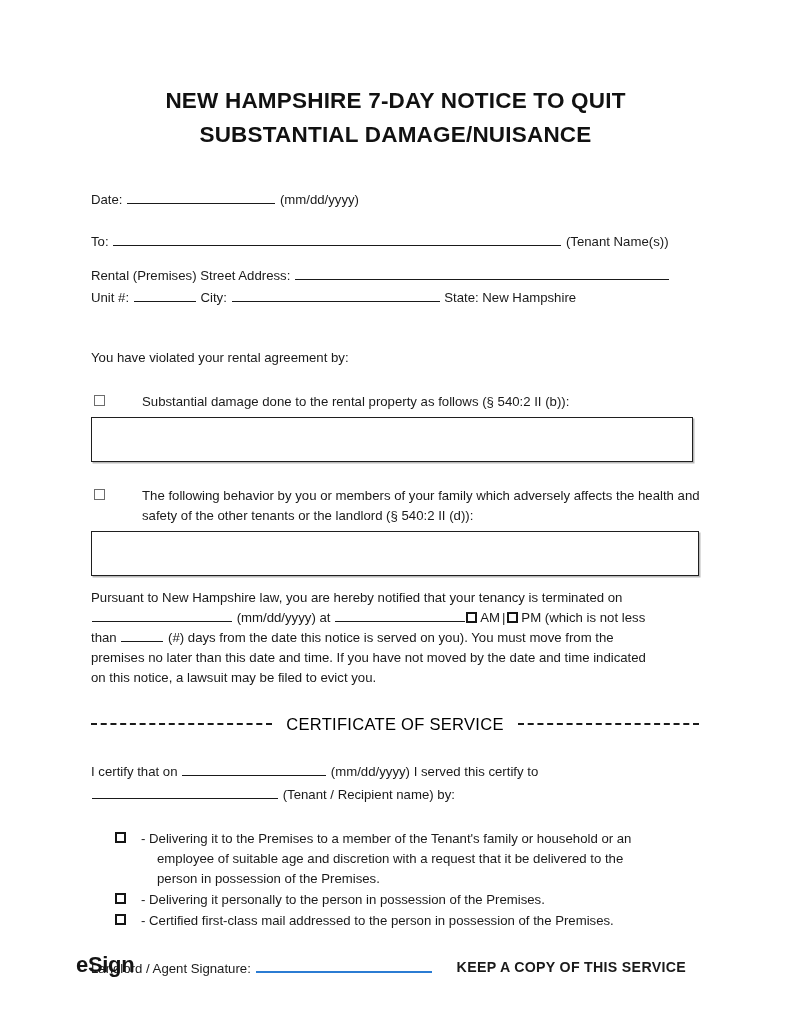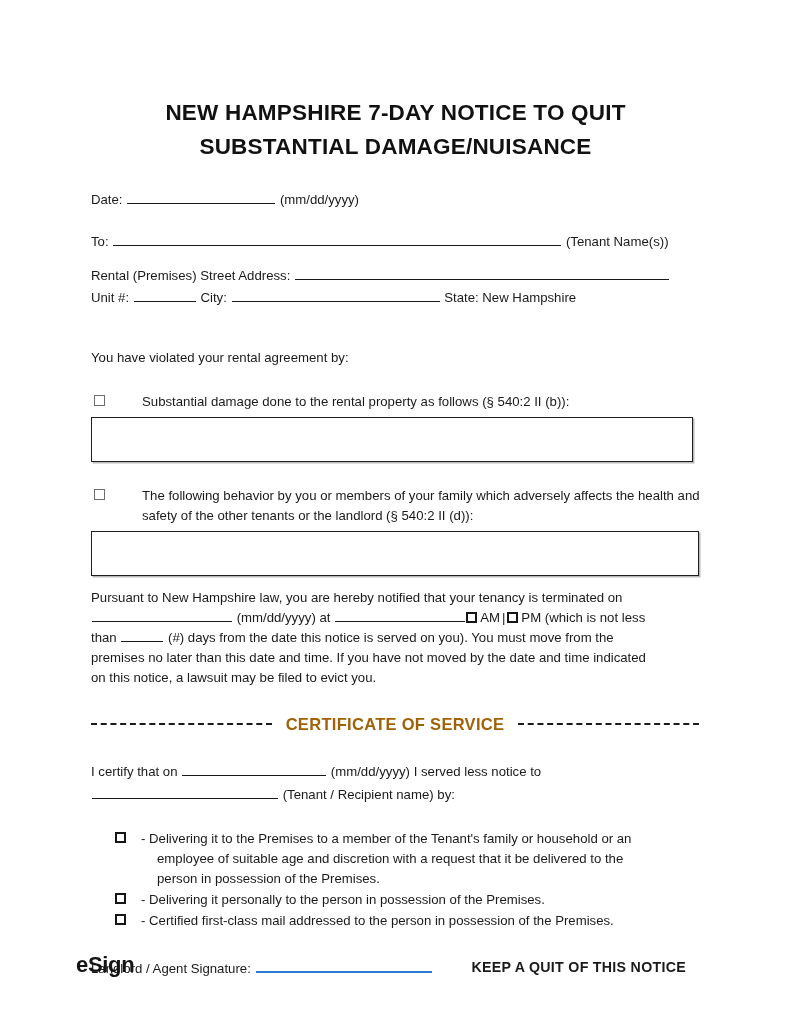--- a/index.html
+++ b/index.html
@@ -21,21 +21,21 @@
     width: 791px;
     height: 1024px;
     background: #ffffff;
     box-sizing: border-box;
   }
 
   
   .doc-title {
     position: absolute;
     left: 0;
-    top: 96px;
+    top: 84px;
     width: 791px;
     text-align: center;
     font-size: 22.5px;
     font-weight: bold;
     letter-spacing: 0.2px;
     line-height: 34px;
     color: #111111;
   }
   .doc-title .line2 { display: block; }
 
@@ -142,24 +142,24 @@
     width: 608px;
   }
   .cos-dash {
     flex: 1 1 auto;
     height: 0;
     border-top: 2.4px dashed #1a1a1a;
     max-width: 186px;
   }
   .cos-title {
     font-size: 16.5px;
-    font-weight: bold;
+    font-weight: normal;
     letter-spacing: 0.3px;
     white-space: nowrap;
-    color: #a16207;
+    color: #000000;
   }
 
   
   .r-certify { margin-top: 28px; }
   .f-cert-date { width: 144px; }
   .r-recipient { margin-top: 3px; }
   .f-recipient { width: 186px; }
 
   
   .methods { margin-top: 24px; padding-left: 24px; }
@@ -279,21 +279,21 @@
     <div class="cos">
       <span class="cos-dash"></span>
       <span class="cos-title">CERTIFICATE OF SERVICE</span>
       <span class="cos-dash"></span>
     </div>
 
     <div class="row r-certify">
       <span>I certify that on</span>
       <span class="fill f-cert-date"></span>
       <span>(mm/dd/yyyy)</span>
-      <span>I served less notice to</span>
+      <span>I served this certify to</span>
     </div>
     <div class="row r-recipient">
       <span class="fill f-recipient"></span>
       <span>(Tenant / Recipient name) by:</span>
     </div>
 
     <div class="methods">
 
       <div class="method multi">
         <span class="cb-bold2"></span>
@@ -316,16 +316,16 @@
 
     <div class="row r-sig2">
       <span>Landlord / Agent Signature:</span>
       <span class="fill blue f-sig2"></span>
     </div>
 
   </div>
 
   <div class="footer">
     <span class="brand">eSign</span>
-    <span class="footer-note">KEEP A QUIT OF THIS NOTICE</span>
+    <span class="footer-note">KEEP A COPY OF THIS SERVICE</span>
   </div>
 
 </div>
 
 </body></html>

